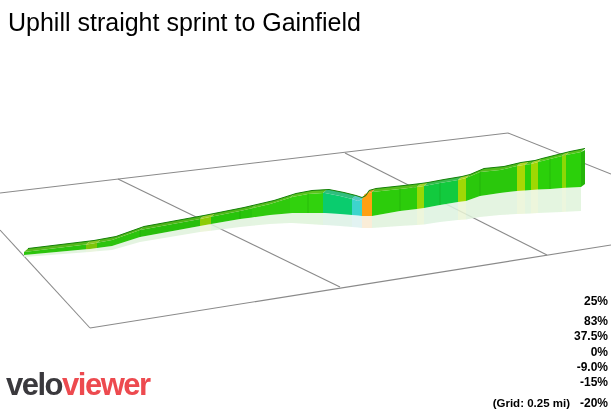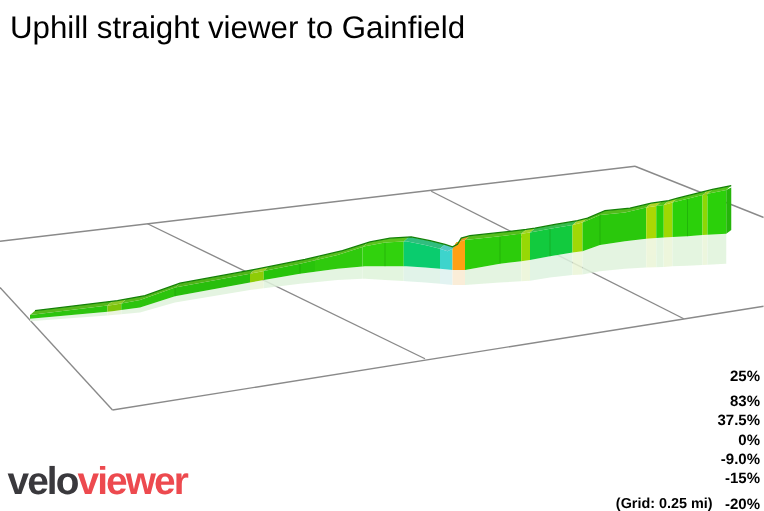--- a/index.html
+++ b/index.html
@@ -107,21 +107,21 @@
         <polygon points="525,164.85714285714286 531,164 535,160.5 529,161.35714285714286" fill="#54C41C"></polygon>
         <polygon points="531,164 538,162 542,158.5 535,160.5" fill="#AAD42A"></polygon>
         <polygon points="538,162 550,159 562,156 566,152.5 554,155.5 542,158.5" fill="#54C41C"></polygon>
         <polygon points="562,156 566,155 570,151.5 566,152.5" fill="#9CCE28"></polygon>
         <polygon points="566,155 581,152 585,148.5 570,151.5" fill="#54C41C"></polygon>
       </g>
       <polyline points="28,248.5 94,240.5 116,236.5 144,226.5 204,215.5 244,207.5 274,200.5 296,193.5 312,190.5 329,189.5 344,192.5 356,195.5 362,197.5 366,195.5 369,190.5 376,188.5 404,185.5 421,183.5 428,182.5 444,179.5 462,176.5 470,174.5 484,168.5 504,166.5 521,162.5 535,160.5 542,158.5 554,155.5 566,152.5 570,151.5 585,148.5" fill="none" stroke="#128006" stroke-width="1"></polyline>
       <polygon points="581,152 585,150 585,184 581,187" fill="#25B50A"></polygon>
     </svg></div>
 
-<div class="page-title">Uphill straight viewer to Gainfield</div>
+<div class="page-title">Uphill straight sprint to Gainfield</div>
 
 <div class="legend" id="legend">
     <div class="legend-bar" style="left: 596px; top: 301px; width: 14px; height: 102px; background: linear-gradient(rgb(122, 0, 0) 0%, rgb(168, 0, 0) 7%, rgb(224, 0, 0) 15%, rgb(255, 48, 0) 22%, rgb(255, 138, 0) 29%, rgb(255, 210, 0) 35%, rgb(245, 240, 0) 39%, rgb(174, 228, 0) 43%, rgb(70, 210, 0) 47%, rgb(10, 200, 24) 50%, rgb(0, 204, 122) 57%, rgb(0, 200, 200) 64%, rgb(0, 156, 232) 71%, rgb(0, 96, 224) 79%, rgb(0, 40, 180) 88%, rgb(0, 0, 128) 100%);"></div>
     <div class="legend-label" style="right: 19px; top: 294.5px;">25%</div>
     <div class="legend-label" style="right: 19px; top: 314.9px;">83%</div>
     <div class="legend-label" style="right: 19px; top: 330.2px;">37.5%</div>
     <div class="legend-label" style="right: 19px; top: 345.5px;">0%</div>
     <div class="legend-label" style="right: 19px; top: 360.8px;">-9.0%</div>
     <div class="legend-label" style="right: 19px; top: 376.1px;">-15%</div>
     <div class="legend-label" style="right: 19px; top: 396.5px;">-20%</div>

